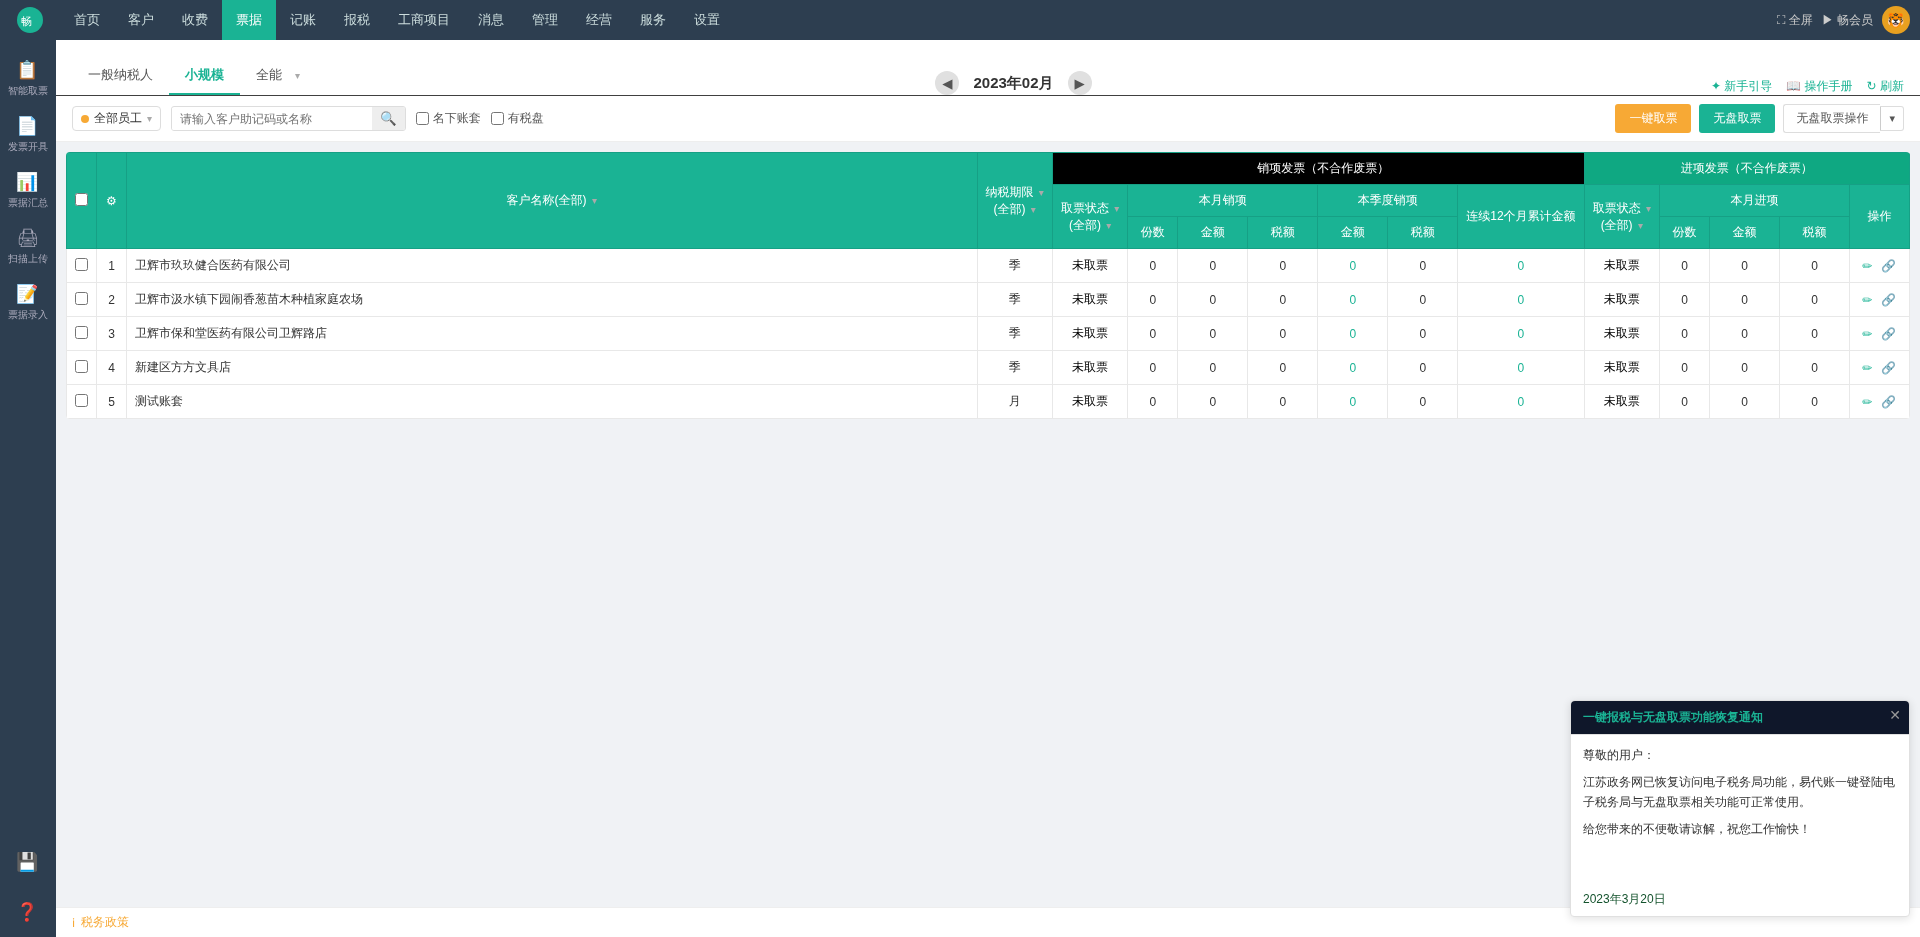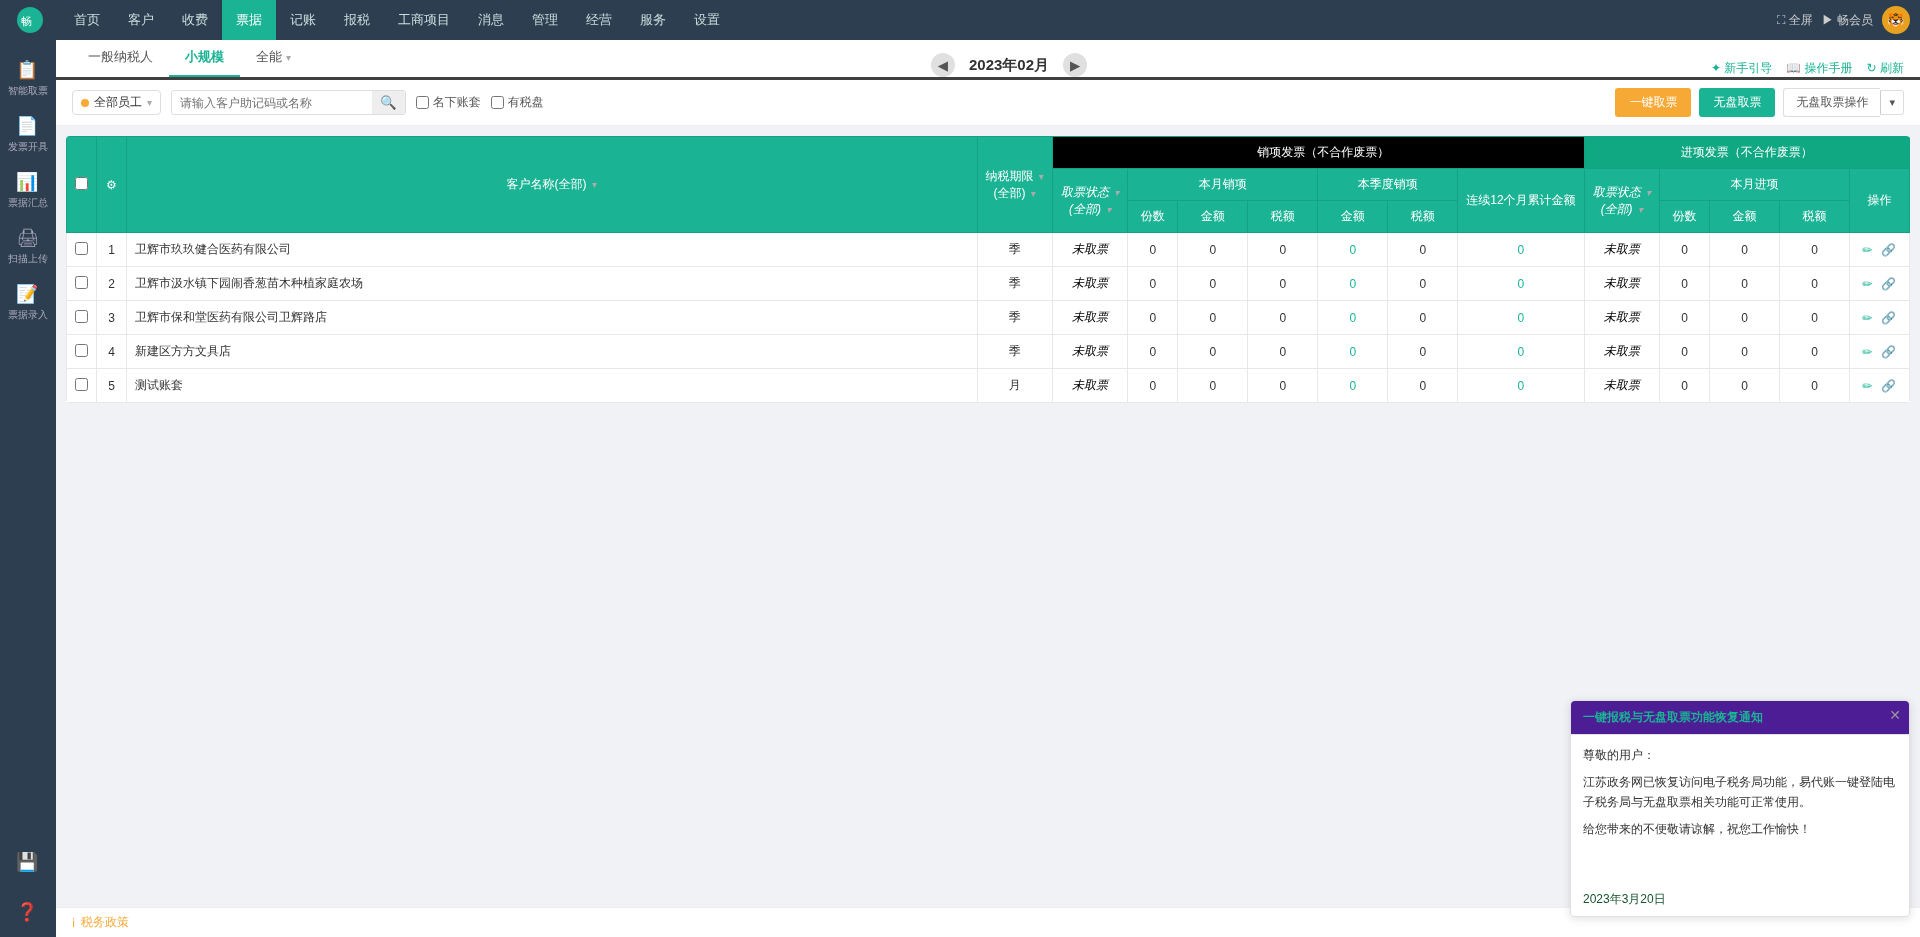--- a/index.html
+++ b/index.html
@@ -41,29 +41,29 @@
     }
     .sidebar-bottom-item .si-icon { font-size: 18px; }
 
     
     .main-content {
       margin-top: 40px; margin-left: 56px; padding: 0; background: #f0f2f5; min-height: calc(100vh - 40px);
     }
 
     
     .tabs-bar {
-      background: #fff; border-bottom: 3px solid #404040; display: flex; align-items: flex-end;
-      padding: 0 16px; height: 40px;
+      background: #fff; border-bottom: 1px solid #404040; display: flex; align-items: flex-end;
+      padding: 0 16px; height: 56px;
     }
     .tab-item {
       padding: 0 16px; height: 38px; display: flex; align-items: center; cursor: pointer;
       border-bottom: 2px solid transparent; font-size: 13px; color: #555; white-space: nowrap;
     }
     .tab-item.active { border-bottom: 2px solid #1ab394; color: #1ab394; font-weight: 600; }
-    .tab-dropdown { display: flex; align-items: center; gap: 0; }
+    .tab-dropdown { display: flex; align-items: center; gap: 9px; }
     .period-nav-btn {
       width: 24px; height: 24px; border-radius: 50%; background: #e0e0e0; border: none; cursor: pointer;
       display: flex; align-items: center; justify-content: center; color: #555;
     }
     .period-text { font-size: 15px; font-weight: bold; color: #333; }
 
     
     .toolbar {
       background: #fff; padding: 8px 16px; display: flex; align-items: center; gap: 10px;
       border-bottom: 1px solid #eee;
@@ -96,21 +96,21 @@
     tbody tr { border-bottom: 1px solid #eee; }
     tbody td { padding: 8px 8px; text-align: center; border: 1px solid #e8e8e8; color: #333; white-space: nowrap; }
     tbody td.left { text-align: left; }
     tbody td a { color: #1ab394; text-decoration: none; }
 
     
     .col-check { width: 30px; }
     .col-num { width: 30px; }
     .col-client { min-width: 180px; }
     .col-period { width: 70px; }
-    .col-status { width: 70px; font-style: italic; }
+    .col-status { width: 70px; }
     .col-num-data { width: 50px; }
     .col-amount { width: 70px; }
     .col-tax { width: 70px; }
     .col-12m { width: 90px; }
     .col-op { width: 60px; }
 
     
     .filter-icon { color: #aaa; font-size: 10px; margin-left: 2px; }
 
     
@@ -119,21 +119,21 @@
     
     .notification-panel {
       position: fixed; bottom: 20px; right: 10px; width: 340px;
       background: #fff; border: 1px solid #e0e0e0; border-radius: 4px;
       box-shadow: 0 2px 8px rgba(0,0,0,0.12); font-size: 12px; color: #333;
     }
     .notification-panel .notif-close {
       position: absolute; top: 6px; right: 8px; cursor: pointer; color: #999; font-size: 14px;
     }
     .notification-panel .notif-header {
-      background: #4c1d95; padding: 8px 12px; font-weight: bold; color: #1ab394;
+      background: #0f172a; padding: 8px 12px; font-weight: bold; color: #1ab394;
       border-radius: 4px 4px 0 0; border-bottom: 1px solid #e0e0e0;
     }
     .notification-panel .notif-body { padding: 10px 12px; line-height: 1.7; }
     .notification-panel .notif-date { color: #14532d; padding: 0 12px 8px; margin-top: 42px; }
 
     
     .bottom-status {
       position: fixed; bottom: 0; left: 56px; right: 0; background: #fff;
       border-top: 1px solid #eee; padding: 6px 16px; display: flex; align-items: center; gap: 6px;
     }

